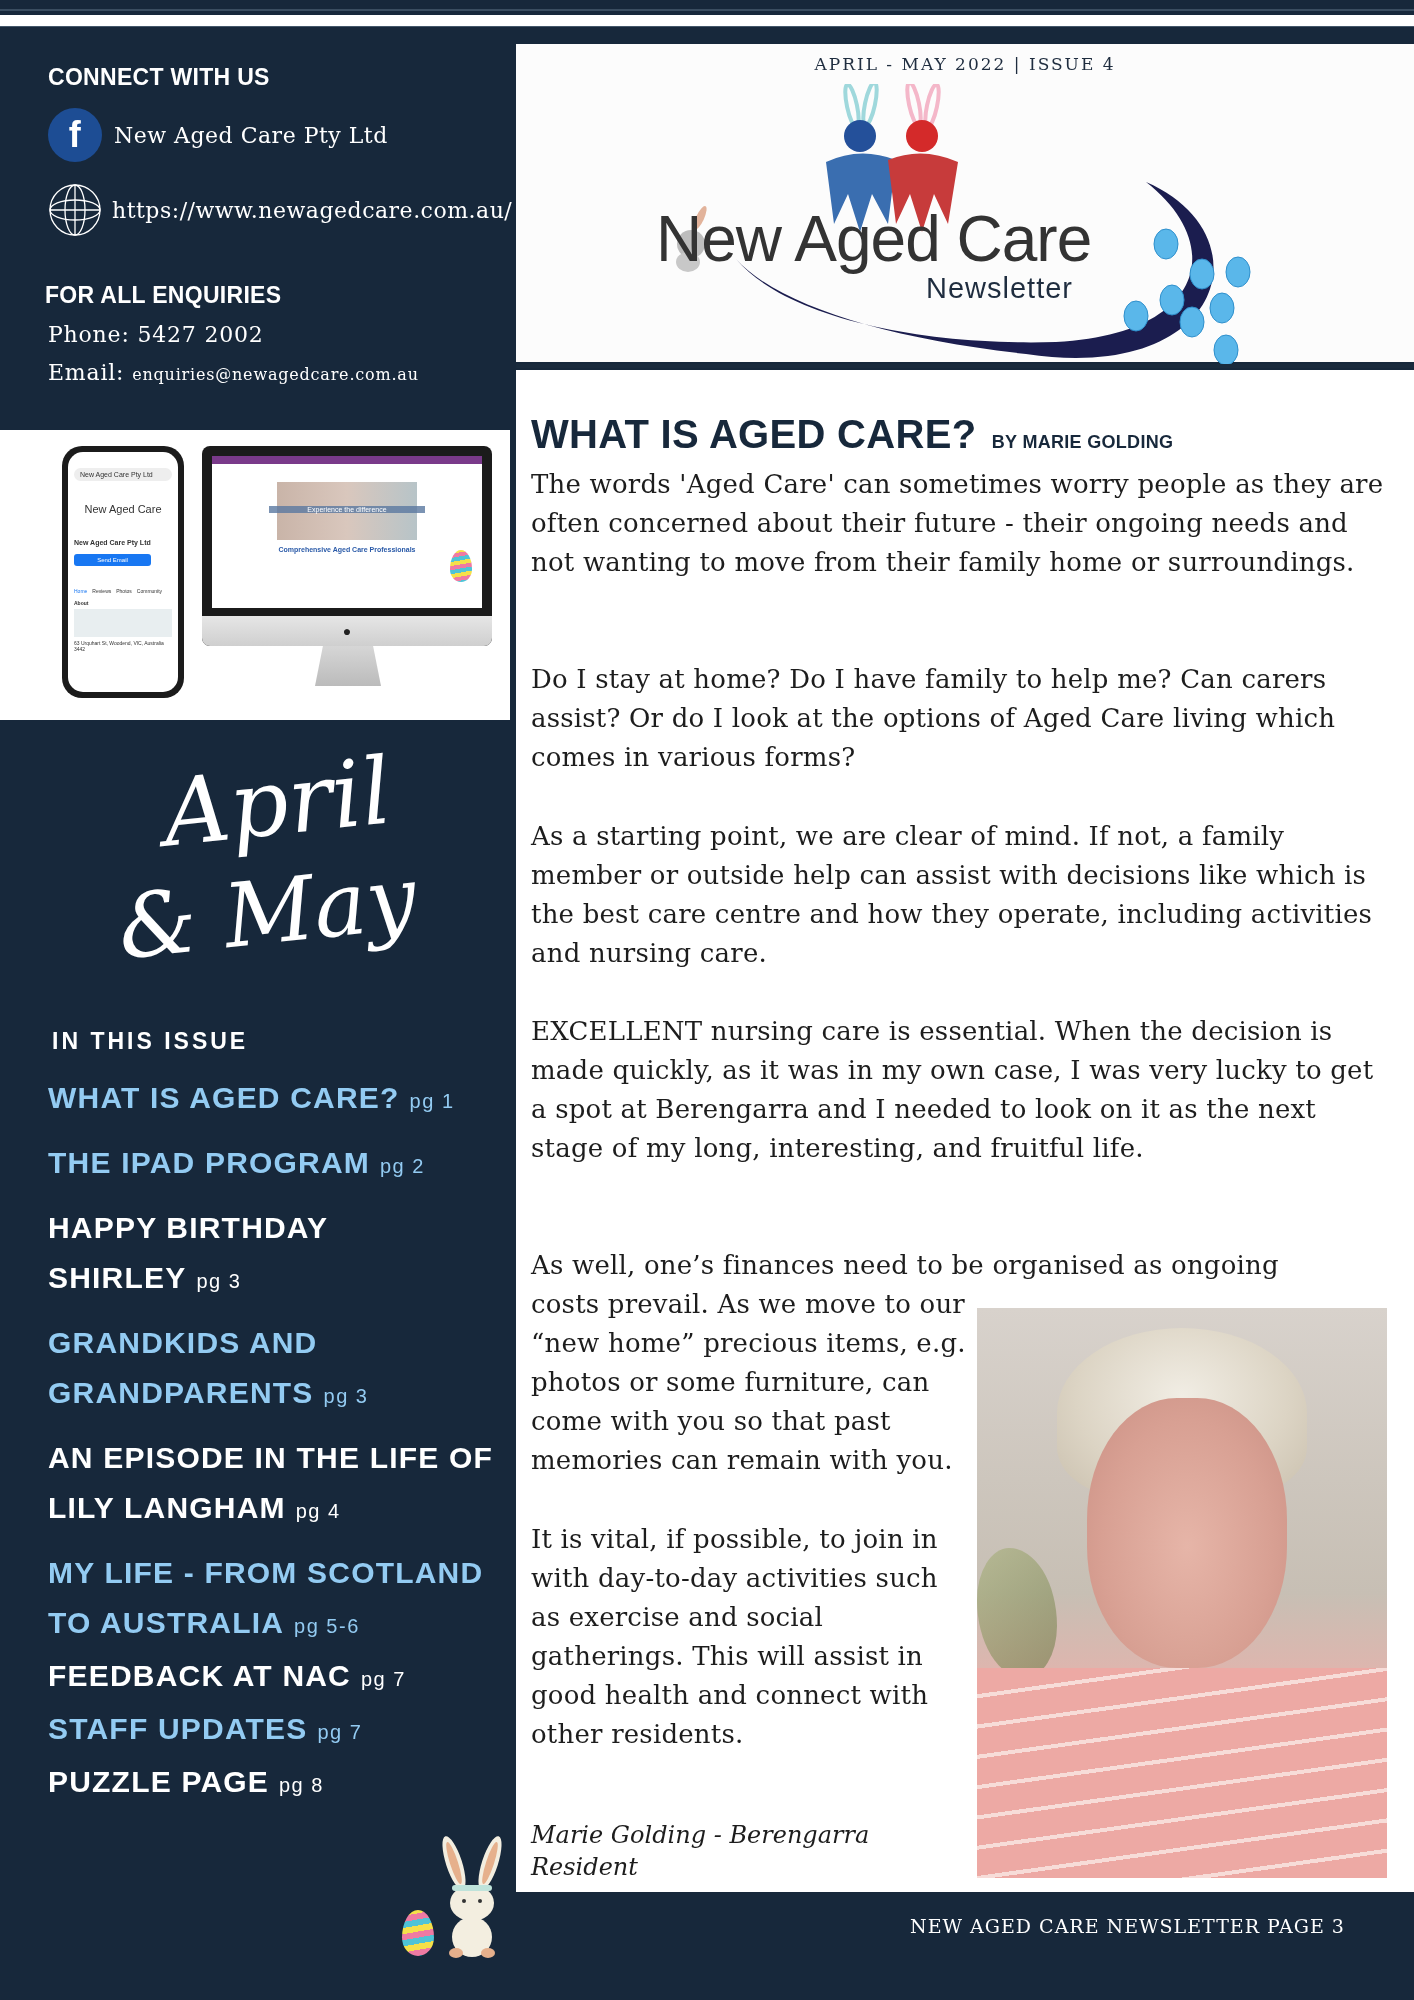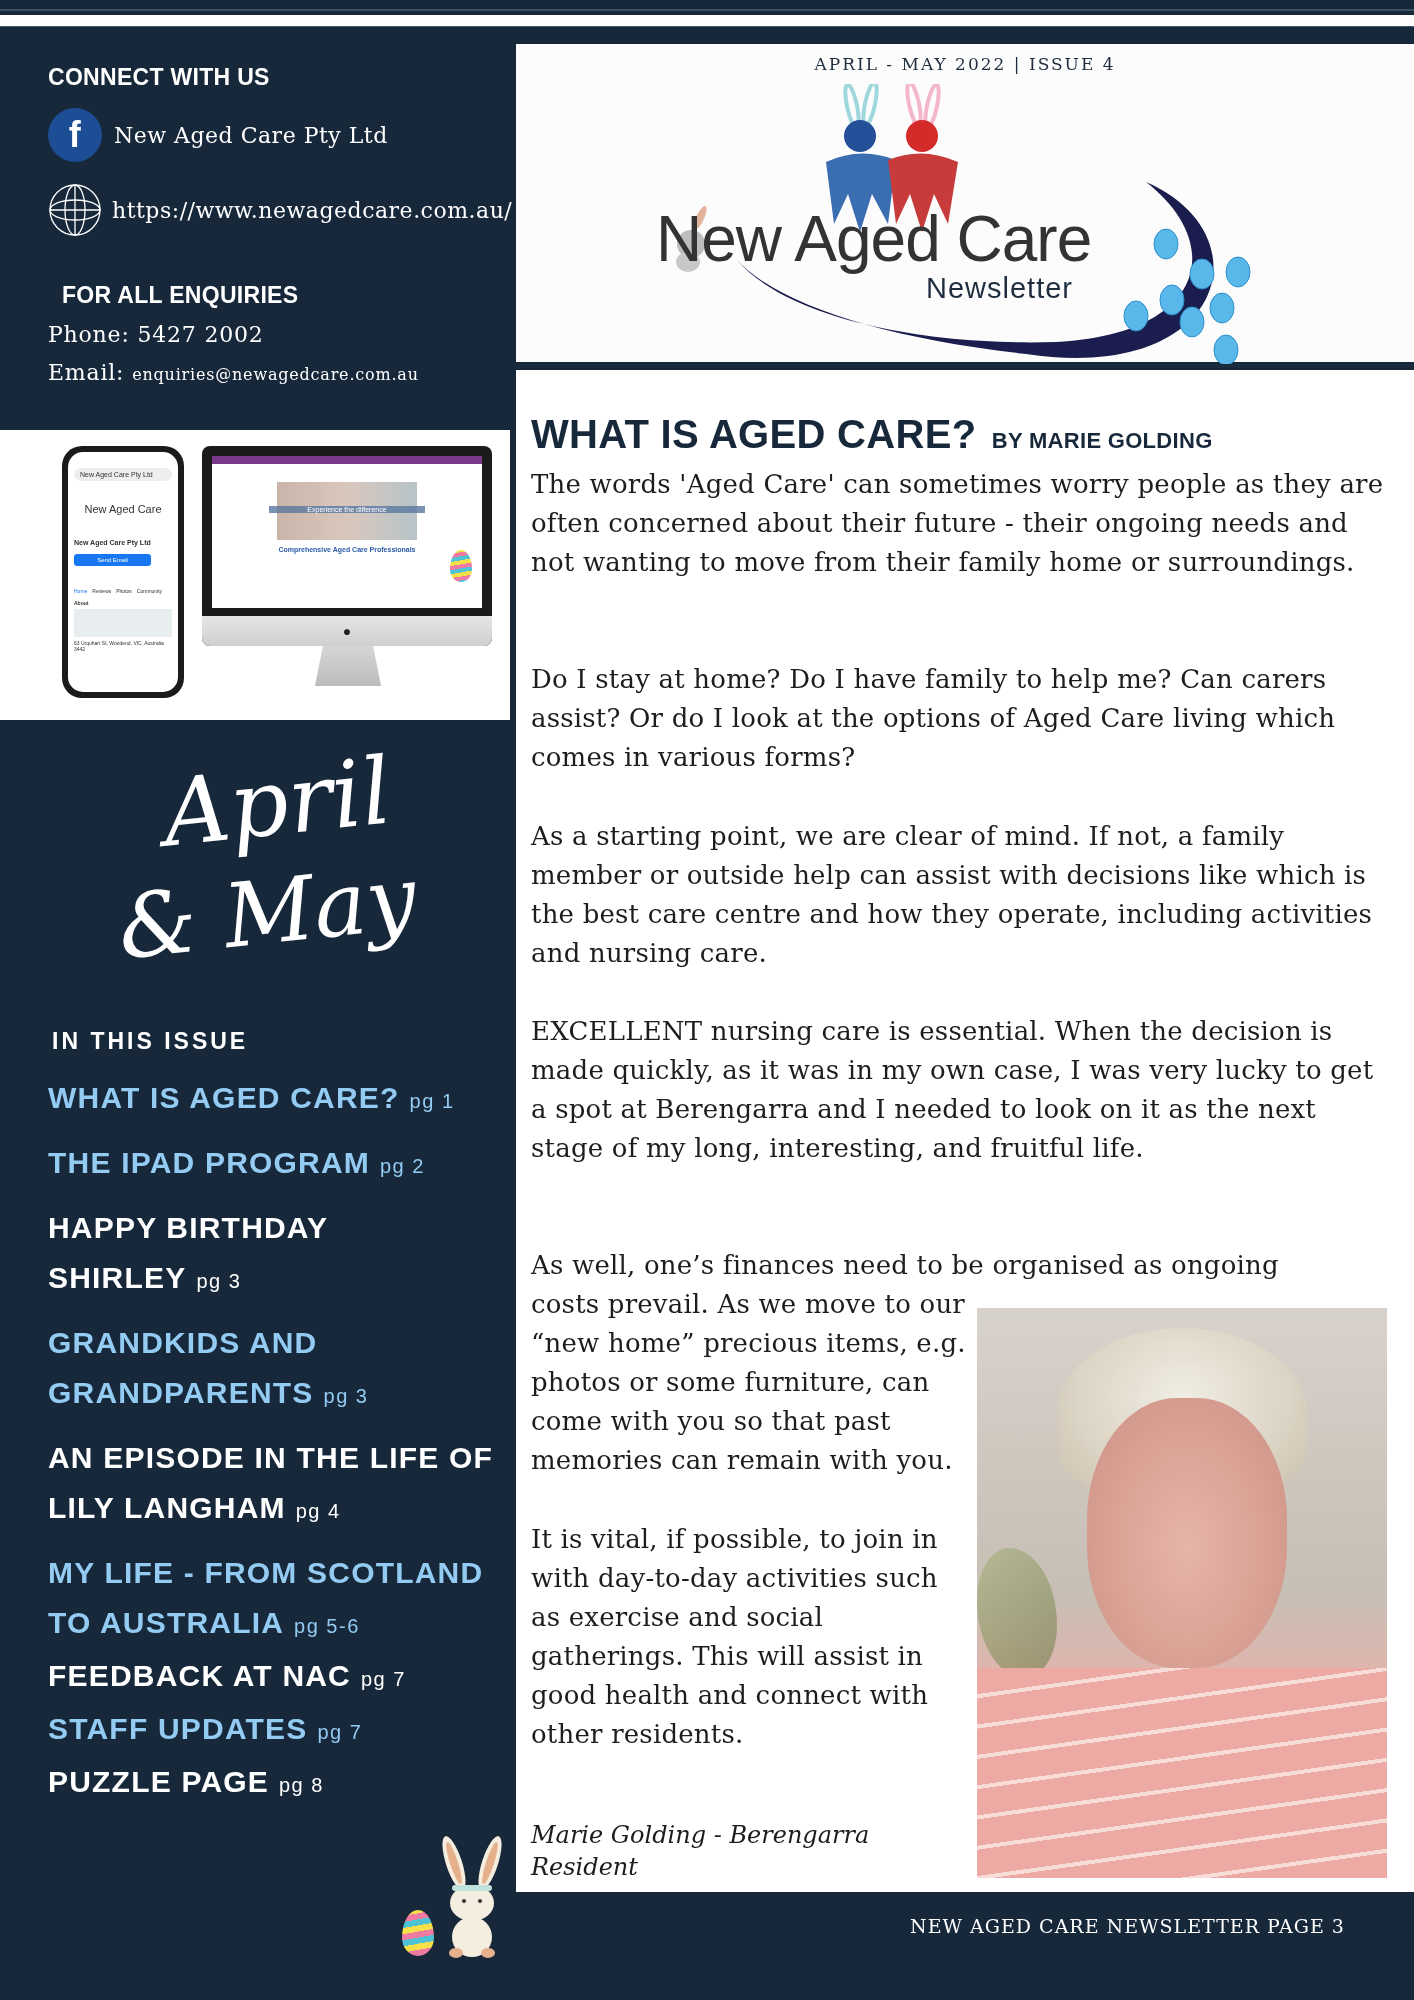--- a/index.html
+++ b/index.html
@@ -44,21 +44,21 @@
   
   .main { position: absolute; left: 514px; top: 42px; width: 900px; height: 1850px; }
   .masthead { position: absolute; left: 2px; top: 2px; width: 898px; height: 318px; background: #fcfcfc; }
   .issue-line { position: absolute; left: 0; top: 10px; width: 100%; text-align: center; font-family: "DejaVu Serif", serif; font-size: 17px; letter-spacing: 2px; color: #1f2d3f; }
   .logo-text { position: absolute; left: 140px; top: 158px; font-size: 64px; color: #333; letter-spacing: -1px; font-family: "Liberation Sans", sans-serif; }
   .logo-sub { position: absolute; left: 410px; top: 228px; font-size: 29px; color: #1f2d3f; letter-spacing: 1px; }
   .masthead-sep { position: absolute; left: 2px; top: 322px; width: 898px; height: 4px; background: #1a2b3d; }
 
   .article { position: absolute; left: 2px; top: 328px; width: 898px; height: 1522px; background: #fff; }
   .art-title { position: absolute; left: 15px; top: 42px; font-weight: bold; color: #17283b; font-size: 40px; letter-spacing: 0.3px; white-space: nowrap; }
-  .art-title .by { font-size: 22px; margin-left: 4px; }
+  .art-title .by { font-size: 18px; margin-left: 4px; }
   .body-text { position: absolute; left: 15px; font-family: "DejaVu Serif", serif; font-size: 26px; line-height: 39px; color: #1d1d1d; letter-spacing: 0.2px; }
   .p-full { width: 860px; }
   .p-narrow { width: 440px; }
   .signoff { position: absolute; left: 15px; top: 1449px; width: 400px; font-family: "DejaVu Serif", serif; font-style: italic; font-size: 24px; line-height: 32px; color: #1d1d1d; }
 
   .photo { position: absolute; left: 461px; top: 938px; width: 410px; height: 570px; overflow: hidden;
     background: linear-gradient(180deg, #d8d2cc 0%, #cdc6bd 30%, #c7bfb4 50%, #e9b1ab 70%, #eaa9a2 100%); }
   .photo .face { position: absolute; left: 110px; top: 90px; width: 200px; height: 270px; border-radius: 45% 45% 45% 45%; background: radial-gradient(ellipse at 50% 55%, #e6b5a8 0%, #d8a093 60%, #c98f83 100%); }
   .photo .hair { position: absolute; left: 80px; top: 20px; width: 250px; height: 170px; border-radius: 50% 50% 30% 30%; background: radial-gradient(ellipse at 50% 40%, #f1ede4 0%, #dcd4c4 60%, #c9bfad 100%); }
   .photo .shirt { position: absolute; left: 0; top: 360px; width: 410px; height: 210px;
@@ -89,21 +89,21 @@
         <circle cx="27" cy="27" r="25"></circle>
         <ellipse cx="27" cy="27" rx="10" ry="25"></ellipse>
         <ellipse cx="27" cy="27" rx="25" ry="10"></ellipse>
         <line x1="27" y1="2" x2="27" y2="52"></line>
         <line x1="2" y1="27" x2="52" y2="27"></line>
       </g>
     </svg>
     <span style="font-size:22px;">https://www.newagedcare.com.au/</span>
   </div>
 
-  <div class="sb-heading" style="left:62px; top:254px;">FOR ALL ENQUIRIES</div>
+  <div class="sb-heading" style="left:45px; top:254px;">FOR ALL ENQUIRIES</div>
   <div class="enq-line" style="top:294px;">Phone: 5427 2002</div>
   <div class="enq-line" style="top:332px;">
     <span>Email:</span>
     <span style="font-size:16px;">enquiries@newagedcare.com.au</span>
   </div>
 
   <div class="promo">
     <div class="phone">
       <div class="phone-screen">
         <div style="margin:16px 6px 0; background:#eee; border-radius:8px; padding:3px 6px; font-size:7px;">New Aged Care Pty Ltd</div>

